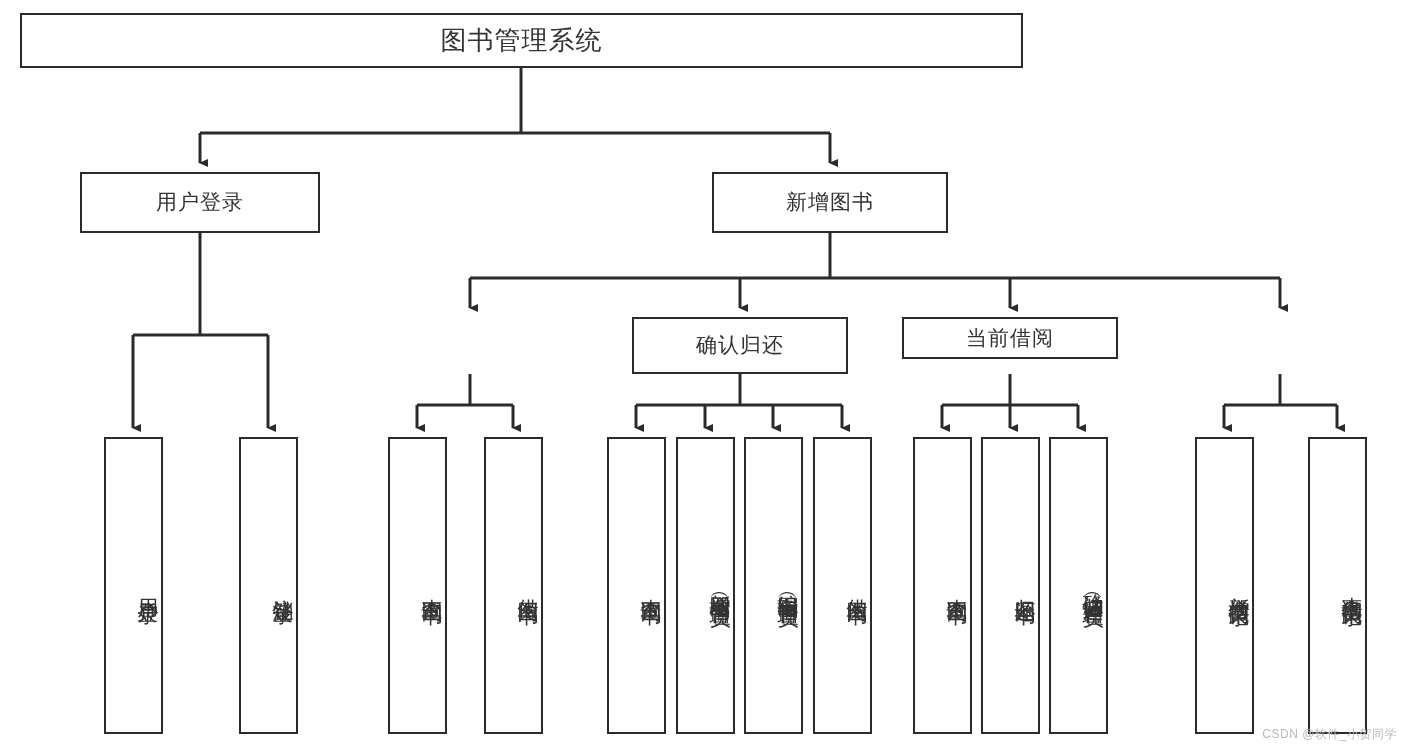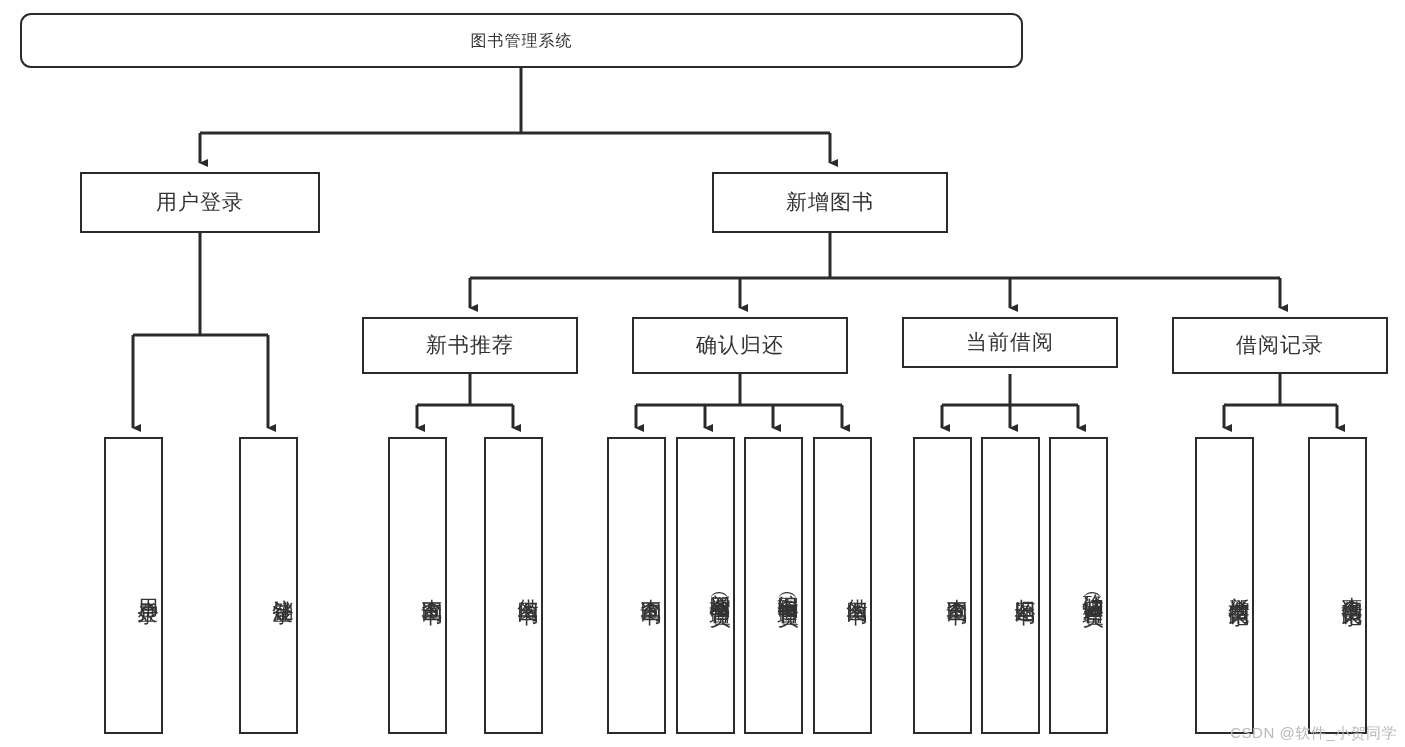--- a/index.html
+++ b/index.html
@@ -37,22 +37,21 @@
     color: #333333;
     z-index: 2;
   }
   .node.horiz {
     font-size: 21px;
     line-height: 1.25;
     letter-spacing: 1px;
     white-space: nowrap;
   }
   .node.root {
-    font-size: 16px;
-    border-radius: 11px;
+    font-size: 26px;
   }
   .node.vert {
     writing-mode: vertical-rl;
     text-orientation: upright;
     font-size: 21px;
     line-height: 1.28;
     letter-spacing: 2px;
     padding-top: 10px;
     padding-bottom: 10px;
     align-items: flex-start;
@@ -61,21 +60,21 @@
   .node.vert .vtext {
     writing-mode: vertical-rl;
     text-orientation: upright;
     display: block;
     text-align: left;
   }
   #watermark {
     position: absolute;
     right: 8px;
     bottom: 4px;
-    font-size: 15px;
+    font-size: 12px;
     color: #b9b9b9;
     letter-spacing: 0.5px;
     z-index: 3;
     white-space: nowrap;
   }
 </style>
 </head>
 <body>
 
 <div id="diagram">
@@ -134,31 +133,25 @@
     <span>图书管理系统</span>
   </div>
 
   <div class="node horiz" style="left:80px; top:172px; width:240px; height:61px;">
     <span>用户登录</span>
   </div>
   <div class="node horiz" style="left:712px; top:172px; width:236px; height:61px;">
     <span>新增图书</span>
   </div>
 
-  <div class="node horiz" style="left:362px; top:317px; width:216px; height:57px;">
-    <span>新书推荐</span>
-  </div>
   <div class="node horiz" style="left:632px; top:317px; width:216px; height:57px;">
     <span>确认归还</span>
   </div>
-  <div class="node horiz" style="left:902px; top:317px; width:216px; height:51px;">
+  <div class="node horiz" style="left:902px; top:317px; width:216px; height:42px;">
     <span>当前借阅</span>
-  </div>
-  <div class="node horiz" style="left:1172px; top:317px; width:216px; height:57px;">
-    <span>借阅记录</span>
   </div>
 
   <div class="node vert" style="left:104px; top:437px; width:59px; height:297px;">
     <span class="vtext">用户登录</span>
   </div>
   <div class="node vert" style="left:239px; top:437px; width:59px; height:297px;">
     <span class="vtext">注销登录</span>
   </div>
 
   <div class="node vert" style="left:388px; top:437px; width:59px; height:297px;">

